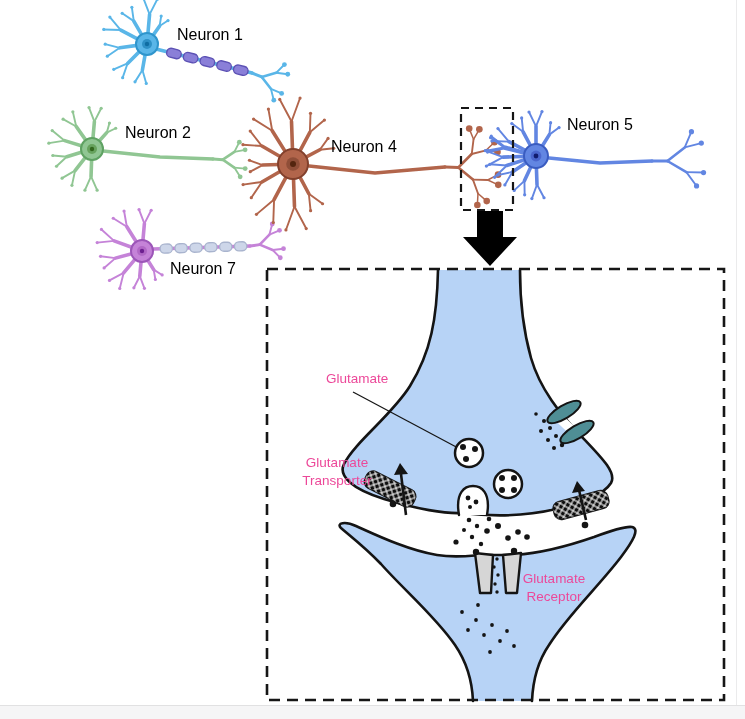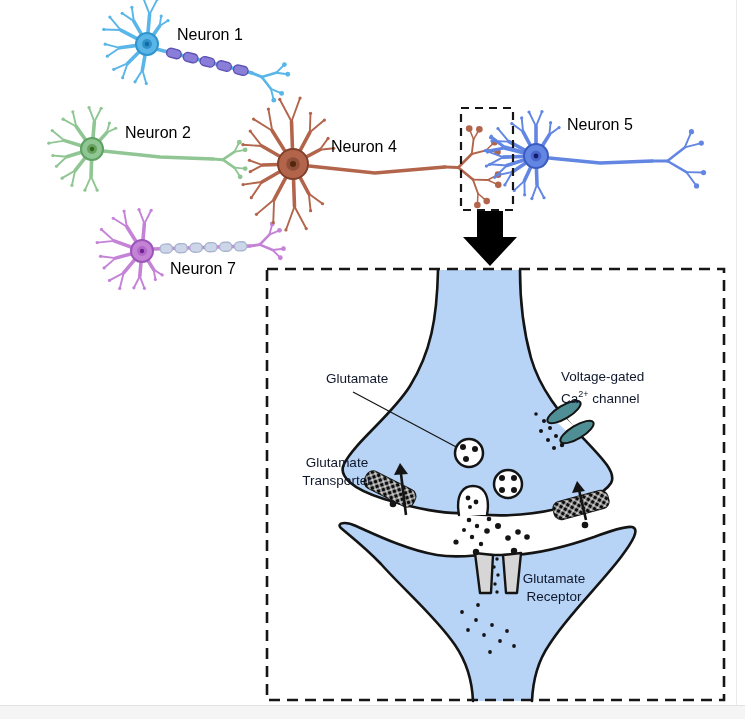--- a/index.html
+++ b/index.html
@@ -1,21 +1,21 @@
 <!DOCTYPE html>
 <html><head>
 <meta charset="utf-8">
 <style>
   html,body{margin:0;padding:0;background:#fff;}
   .stage{position:relative;width:745px;height:719px;background:#ffffff;overflow:hidden;
          font-family:"Liberation Sans",sans-serif;}
   svg.layer{position:absolute;left:0;top:0;pointer-events:none;}
   .label{position:absolute;white-space:nowrap;color:#111;}
   .neuron-label{font-size:16px;color:#000;}
-  .syn-label{font-size:13.5px;line-height:17.5px;color:#0f172a;}
+  .syn-label{font-size:13.5px;line-height:17.5px;color:#ec4899;}
   .syn-label.centered{text-align:center;}
   .syn-label sup{font-size:9px;}
   .bottom-strip{position:absolute;left:0;top:705px;width:745px;height:14px;
                 background:#f5f5f6;border-top:1px solid #e1e1e2;}
   .right-edge{position:absolute;left:736px;top:0;width:1px;height:705px;background:#ebebec;}
 </style>
 </head>
 <body>
 
 <div class="stage">
@@ -494,24 +494,20 @@
   </svg>
 
   <div class="label neuron-label" style="left:177px;top:26px">Neuron 1</div>
   <div class="label neuron-label" style="left:125px;top:124px">Neuron 2</div>
   <div class="label neuron-label" style="left:170px;top:260px">Neuron 7</div>
   <div class="label neuron-label" style="left:331px;top:138px">Neuron 4</div>
   <div class="label neuron-label" style="left:567px;top:116px">Neuron 5</div>
 
   <div class="label syn-label" style="left:326px;top:370px">Glutamate</div>
 
-  <div class="label syn-label" style="left:561px;top:368px">
-    <span>Voltage-gated</span><br>
-    <span>Ca</span><sup>2+</sup><span> channel</span>
-  </div>
 
   <div class="label syn-label centered" style="left:297px;top:454px;width:80px">
     <span>Glutamate</span><br>
     <span>Transporter</span>
   </div>
 
   <div class="label syn-label centered" style="left:518px;top:570px;width:72px">
     <span>Glutamate</span><br>
     <span>Receptor</span>
   </div>

